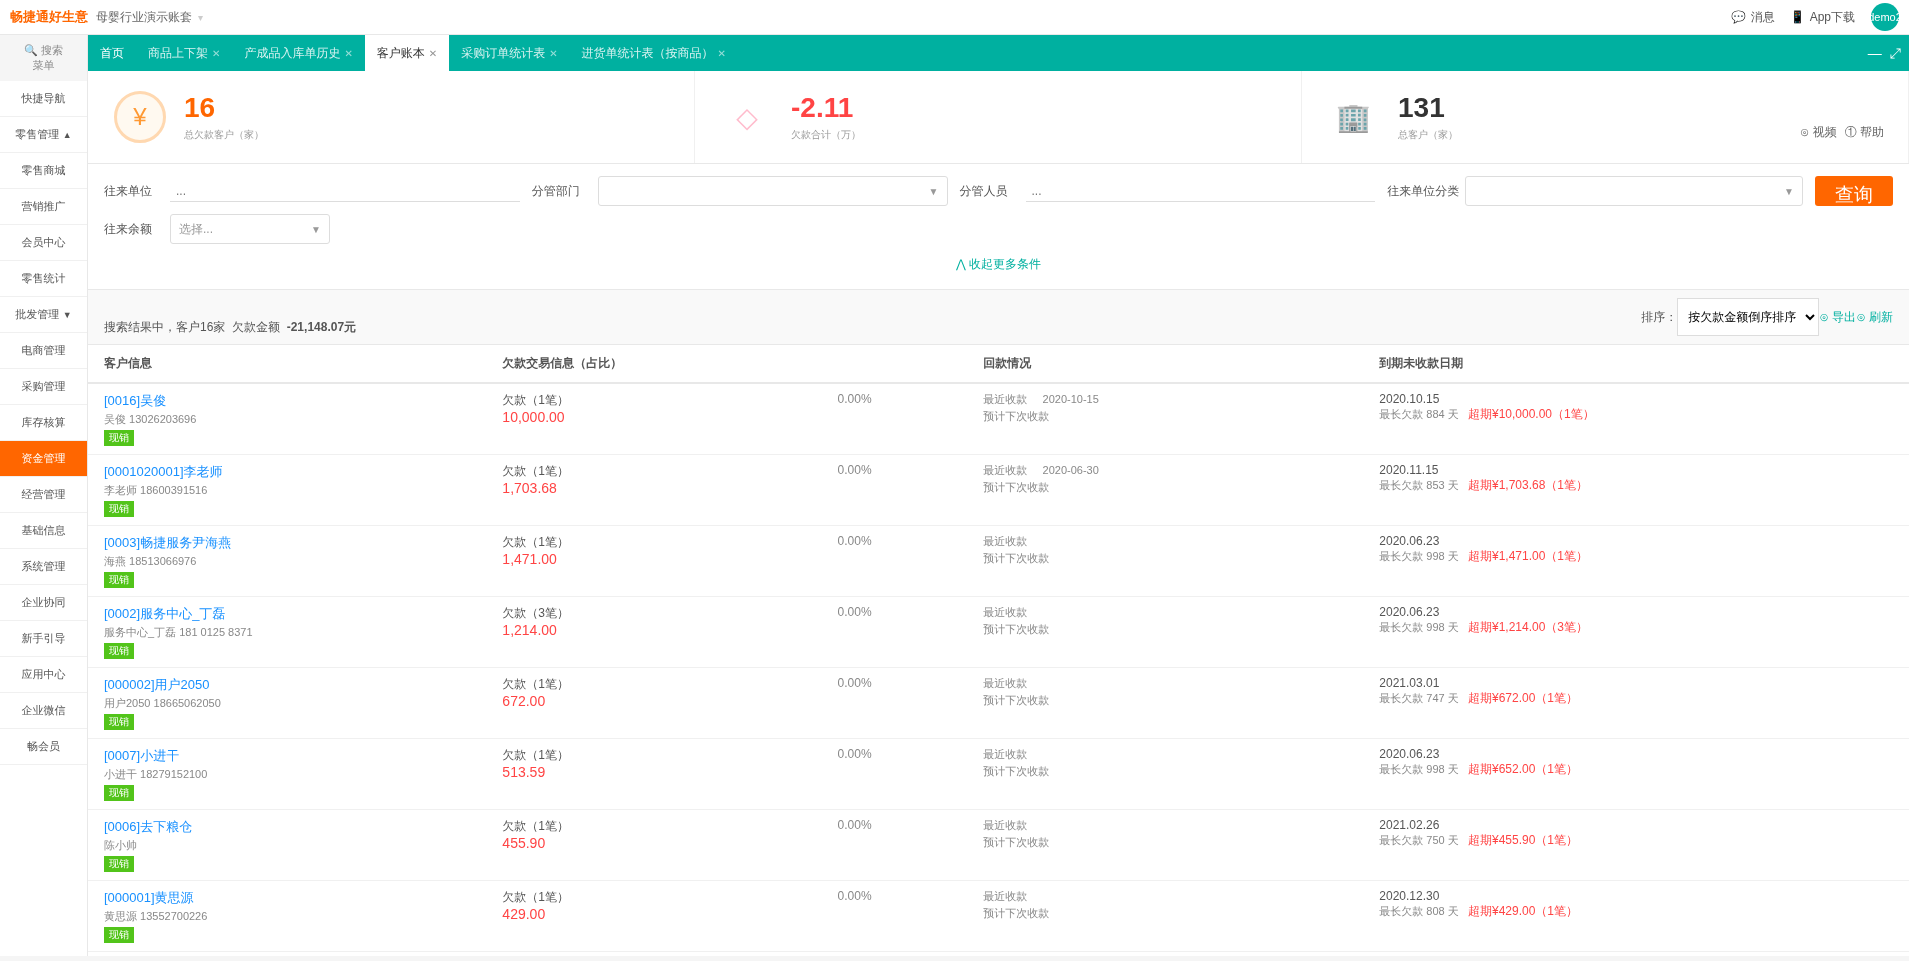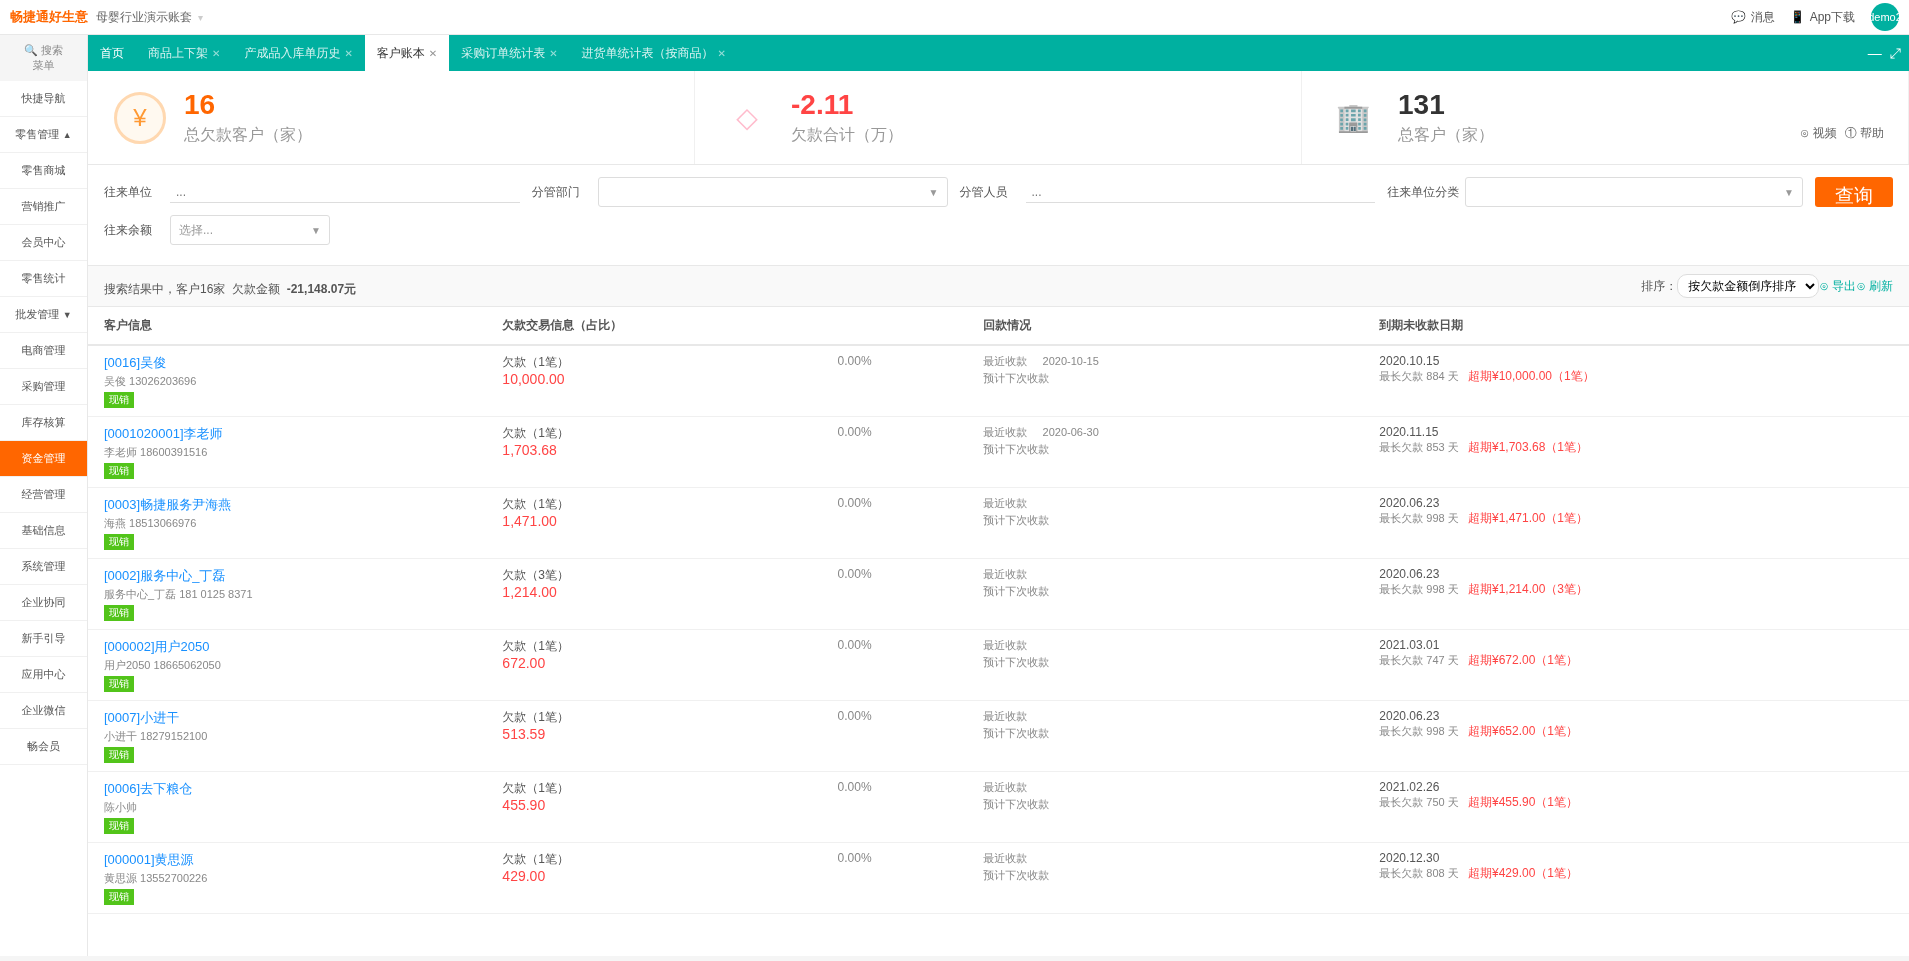--- a/index.html
+++ b/index.html
@@ -40,39 +40,39 @@
     .stat-card { flex: 1; display: flex; align-items: center; padding: 18px 24px; gap: 16px; border-right: 1px solid #f0f0f0; }
     .stat-icon { width: 56px; height: 56px; display: flex; align-items: center; justify-content: center; }
     .stat-icon-yuan { width: 52px; height: 52px; border-radius: 50%; border: 3px solid #ffd8b0; display: flex; align-items: center; justify-content: center; font-size: 24px; color: #ff9933; background: #fff9f0; }
     .stat-icon-diamond { width: 52px; height: 52px; display: flex; align-items: center; justify-content: center; font-size: 28px; color: #ffbbcc; }
     .stat-icon-building { width: 52px; height: 52px; display: flex; align-items: center; justify-content: center; font-size: 28px; color: #aad4f0; }
     .stat-info { display: flex; flex-direction: column; }
     .stat-value { font-size: 28px; font-weight: bold; }
     .stat-value.red { color: #ff4444; }
     .stat-value.orange { color: #ff6600; }
     .stat-value.dark { color: #333; }
-    .stat-label { font-size: 16px; color: #999; margin-top: 4px; }
+    .stat-label { font-size: 10px; color: #999; margin-top: 4px; }
     .stat-right-actions { display: flex; gap: 8px; align-items: center; font-size: 12px; color: #666; margin-left: auto; margin-top: auto; align-self: flex-end; padding-bottom: 4px; }
     .stat-right-actions span { cursor: pointer; }
 
     
     .filter-area { background: #fff; padding: 12px 16px; border-bottom: 1px solid #e8e8e8; }
     .filter-row { display: flex; align-items: center; gap: 12px; margin-bottom: 8px; }
     .filter-item { display: flex; align-items: center; gap: 6px; flex: 1; }
     .filter-label { color: #555; font-size: 12px; white-space: nowrap; min-width: 60px; }
     .filter-input-dots { border: none; border-bottom: 1px solid #ddd; background: none; padding: 3px 6px; font-size: 12px; flex: 1; }
     .filter-select { flex: 1; border: 1px solid #ddd; border-radius: 3px; padding: 5px 8px; font-size: 12px; height: 30px; background: #fff; display: flex; align-items: center; justify-content: space-between; cursor: pointer; }
     .filter-search-btn { background: #ff6600; color: #fff; border: none; border-radius: 3px; padding: 6px 20px; font-size: 19px; cursor: pointer; height: 30px; }
     .collapse-row { text-align: center; padding: 4px; color: #00b0a0; font-size: 12px; cursor: pointer; }
 
     
     .result-bar { display: flex; align-items: flex-end; padding: 8px 16px; background: #f9f9f9; border-bottom: 1px solid #e8e8e8; justify-content: space-between; }
     .result-info { font-size: 12px; color: #555; }
     .result-actions { display: flex; align-items: center; font-size: 12px; color: #555; }
-    .sort-select { border: 1px solid #ddd; border-radius: 10px; padding: 3px 6px; font-size: 12px; background: #fff; }
+    .sort-select { border: 1px solid #ddd; border-radius: 0; padding: 10px 6px; font-size: 12px; background: #fff; }
 
     
     .table-container { flex: 1; overflow-y: auto; background: #fff; }
     .data-table { width: 100%; border-collapse: collapse; font-size: 12px; }
     .data-table thead th { padding: 10px 16px; border-bottom: 2px solid #e8e8e8; background: #fff; font-weight: bold; color: #555; text-align: left; white-space: nowrap; position: sticky; top: 0; z-index: 1; }
     .data-table tbody td { padding: 8px 16px; border-bottom: 1px solid #f0f0f0; vertical-align: top; }
 
     .customer-name { color: #1890ff; font-size: 13px; font-weight: 500; cursor: pointer; }
     .customer-sub { color: #888; font-size: 11px; margin-top: 2px; }
     .tag-xian { display: inline-block; background: #52c41a; color: #fff; font-size: 10px; padding: 1px 5px; border-radius: 0; margin-top: 3px; }
@@ -281,20 +281,23 @@
           <button class="filter-search-btn">查询</button>
         </div>
         <div class="filter-row">
           <div class="filter-item" style="max-width:280px;">
             <span class="filter-label">往来余额</span>
             <div class="filter-select" style="max-width:160px;">
               <span style="color:#999;">选择...</span>
               <span class="dropdown-arrow">▼</span>
             </div>
           </div>
+        </div>
+        <div class="collapse-row">
+          <span>⋀ 收起更多条件</span>
         </div>
       </div>
 
       <div class="result-bar">
         <div class="result-info">
           <span>搜索结果中，客户16家</span>&nbsp;
           <span>欠款金额</span>&nbsp;
           <span style="font-weight:bold;">-21,148.07元</span>
         </div>
         <div class="result-actions">

